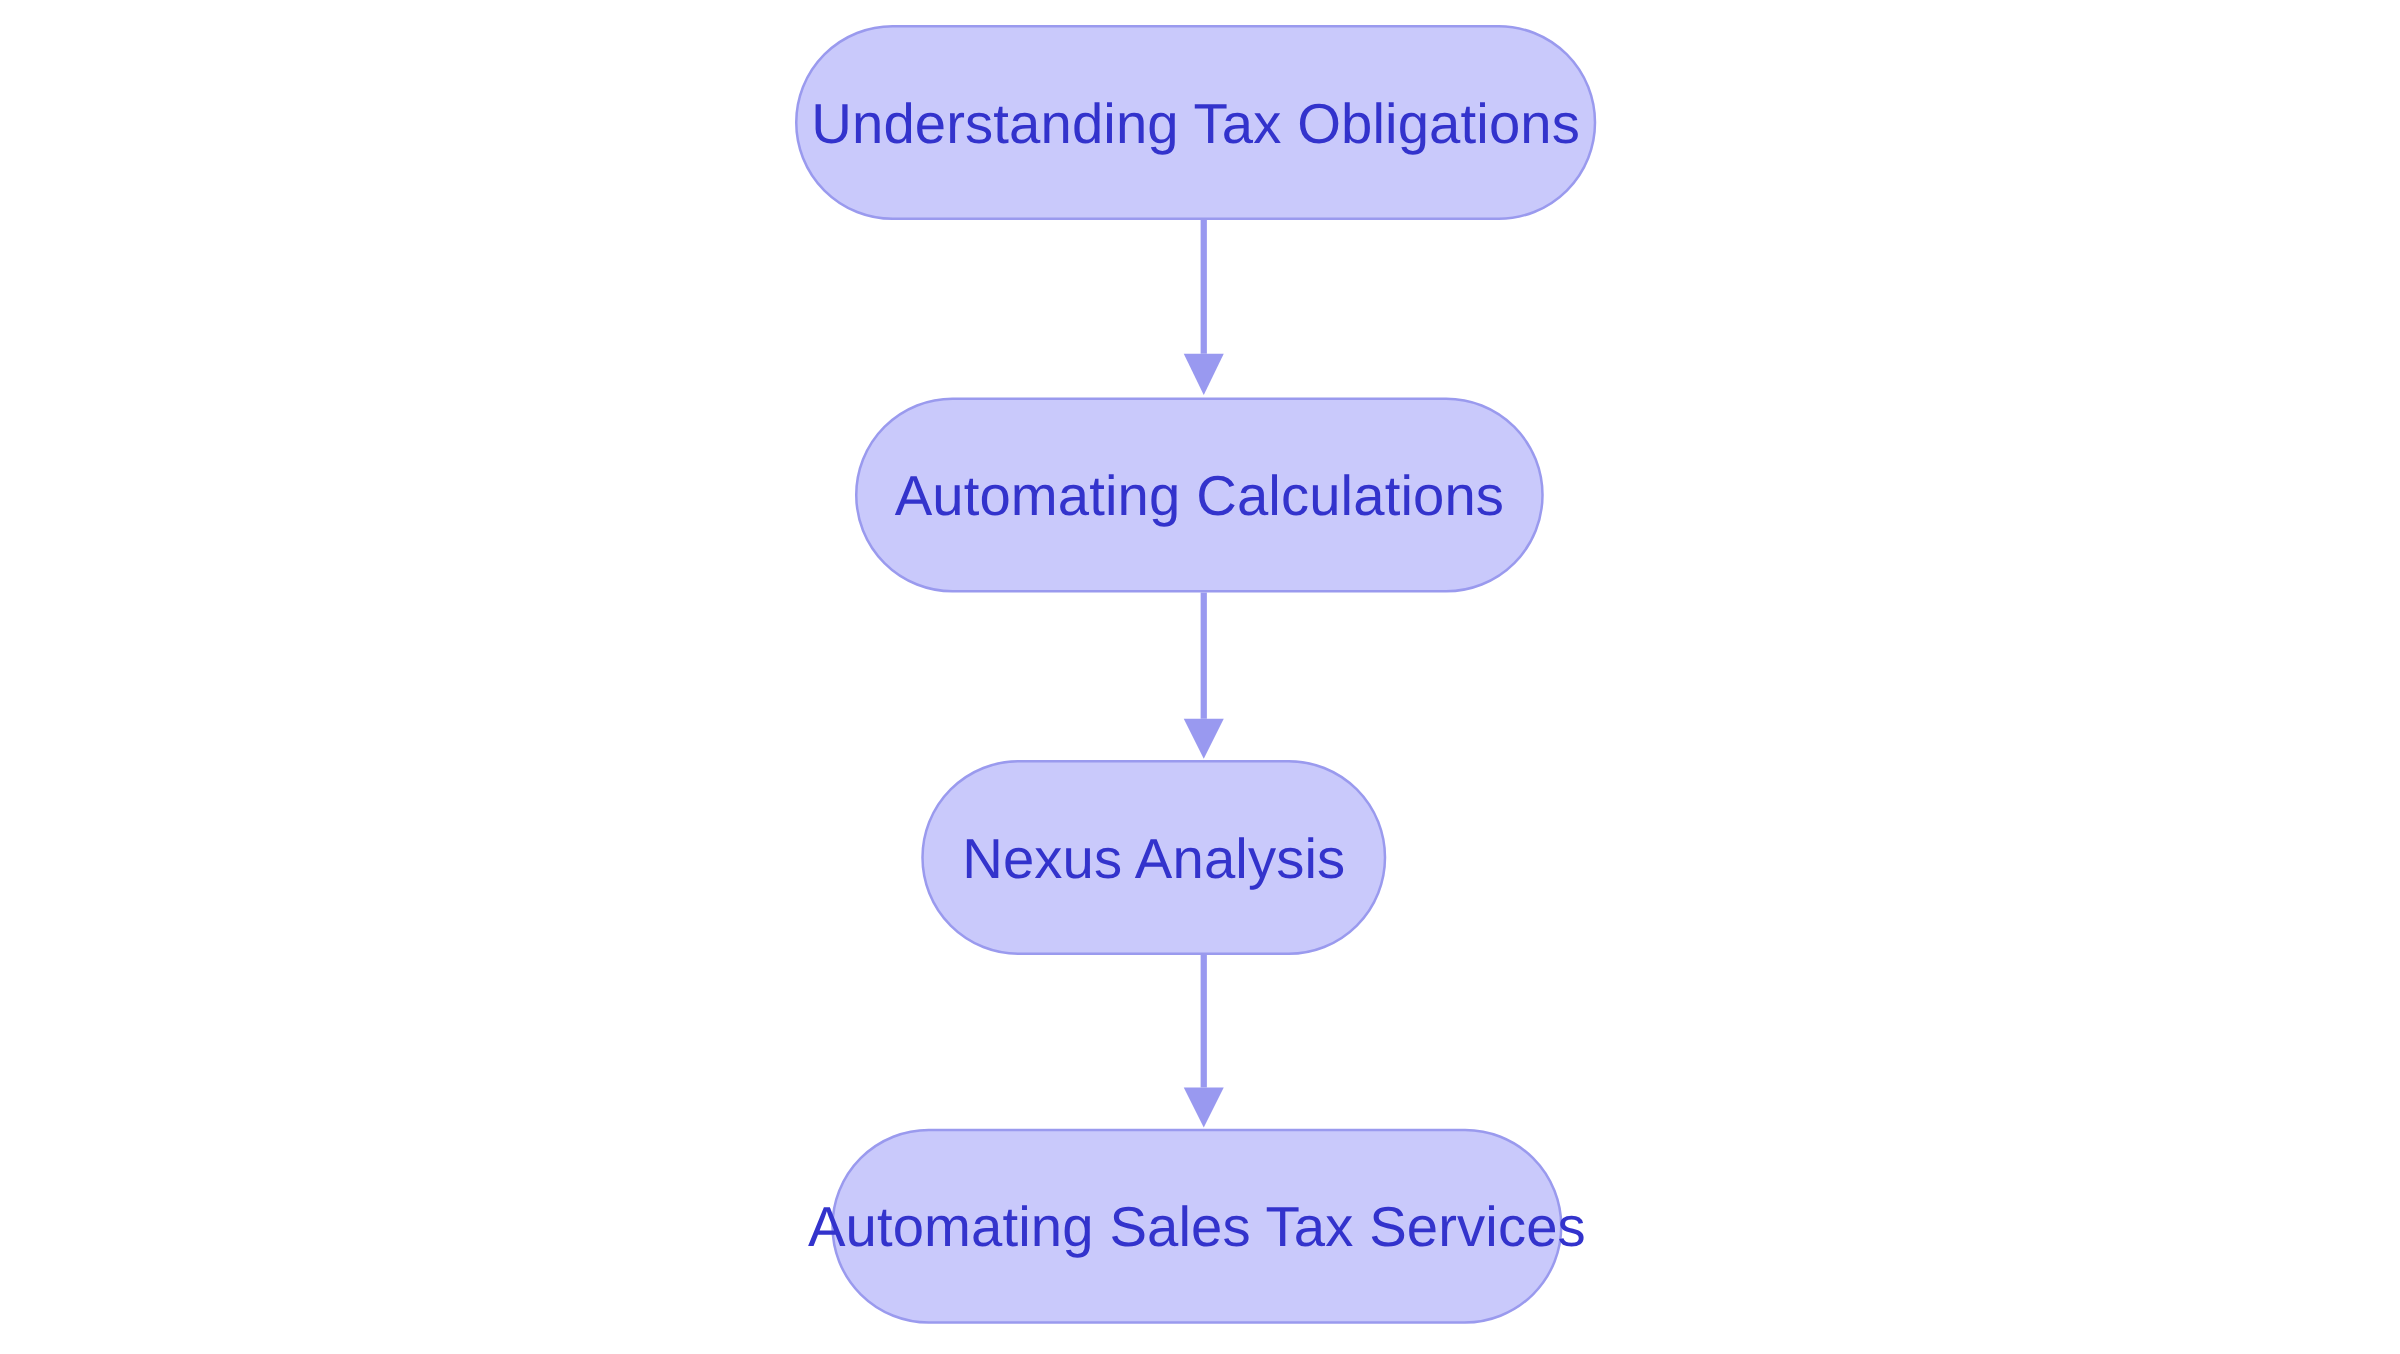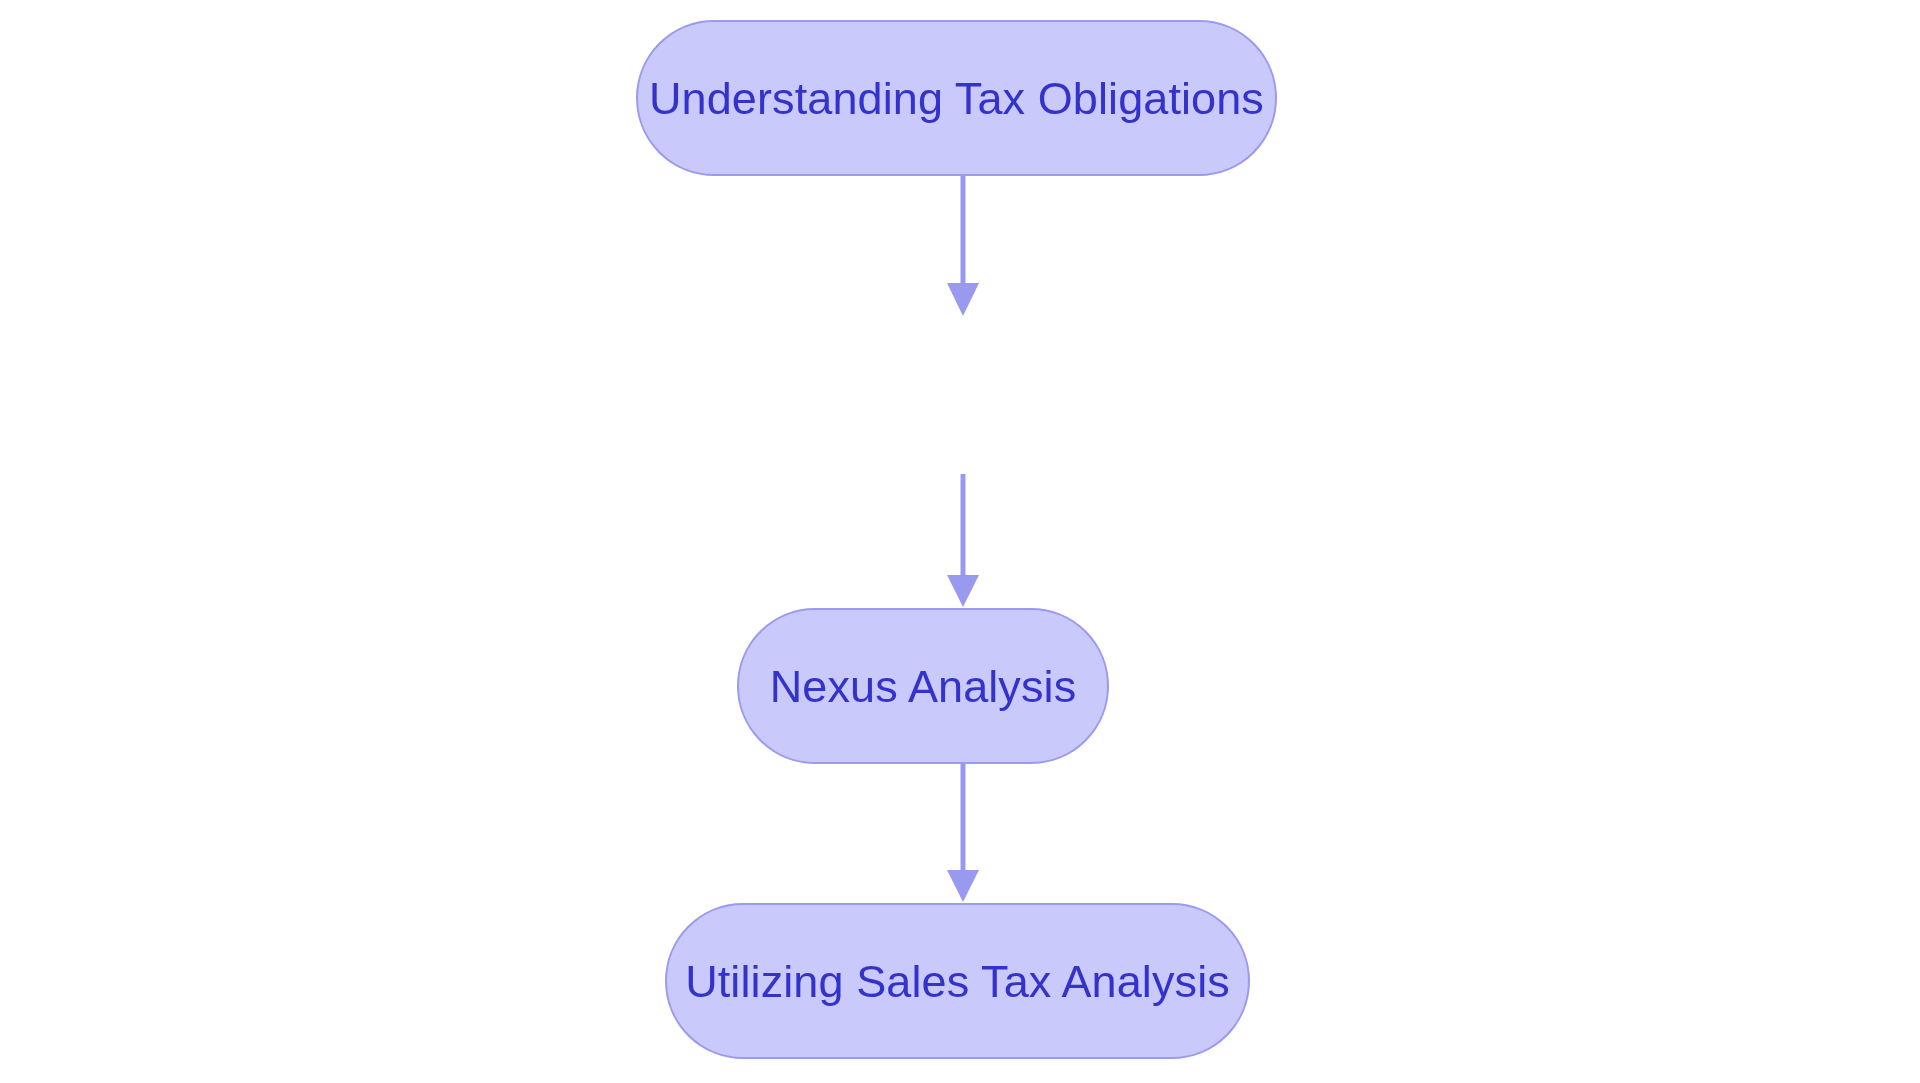--- a/index.html
+++ b/index.html
@@ -109,22 +109,25 @@
     <g>
       <line class="conn-line" x1="963" y1="764" x2="963" y2="870"></line>
       <polygon class="conn-head" points="947,870 979,870 963,902"></polygon>
     </g>
   </svg>
 
   <div class="flow-node" id="node-0">
     <span class="node-label">Understanding Tax Obligations</span>
   </div>
 
+  <div class="flow-node" id="node-1">
+    <span class="node-label">Automating Calculations</span>
+  </div>
 
   <div class="flow-node" id="node-2">
     <span class="node-label">Nexus Analysis</span>
   </div>
 
   <div class="flow-node" id="node-3">
-    <span class="node-label">Utilizing Sales Tax Analysis</span>
+    <span class="node-label">Automating Sales Tax Services</span>
   </div>
 
 </div>
 
 </body></html>

